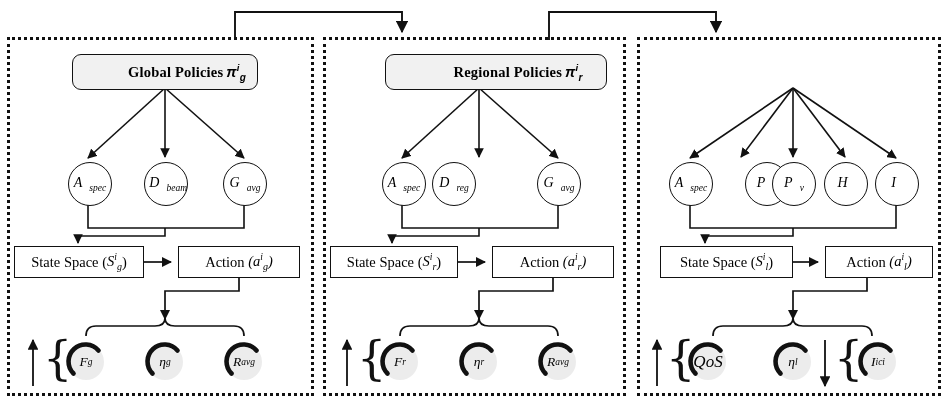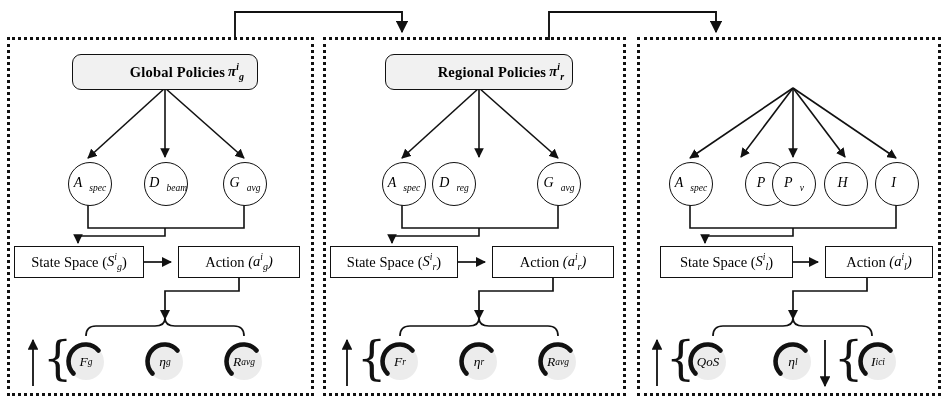--- a/index.html
+++ b/index.html
@@ -7,21 +7,21 @@
   #root{position:relative;width:948px;height:410px;overflow:hidden;}
   svg.layer{position:absolute;left:0;top:0;width:948px;height:410px;}
 
   
   .panel{position:absolute;border:3px dotted #111;box-sizing:border-box;background:transparent;}
 
   
   .policy-box{position:absolute;box-sizing:border-box;border:1.6px solid #111;border-radius:9px;
      background:#f1f1f1;display:flex;align-items:center;justify-content:center;
      font-weight:bold;font-size:14.5px;letter-spacing:.2px;padding-left:44px;}
-  .policy-box .pi{font-family:Liberation Serif, serif;font-style:italic;font-weight:bold;padding-left:3px;}
+  .policy-box .pi{font-family:Liberation Sans, sans-serif;font-style:italic;font-weight:bold;padding-left:3px;}
   .sup{font-size:9.5px;vertical-align:super;font-style:italic;}
   .sub{font-size:10px;vertical-align:sub;font-style:italic;}
 
   
   .node{position:absolute;border:1.7px solid #111;border-radius:50%;background:#fff;
         display:flex;align-items:center;justify-content:center;font-size:14px;font-style:italic;}
   .node .v{display:inline-block;transform:translateY(0px);}
   .node .vsub{font-size:9.5px;font-style:italic;vertical-align:sub;padding-left:7px;}
 
   
@@ -165,21 +165,21 @@
         <path d="M34.5,10.5 A17,17 0 1 0 9.5,33.5" fill="none" stroke="#111" stroke-width="4.6" stroke-linecap="round"></path>
       </svg>
     <div class="lbl">
         <span>R</span>
         <span class="s">avg</span>
       </div>
   </div>
 
   <div class="panel" style="left:323px;top:37px;width:303px;height:359px;"></div>
 
-  <div class="policy-box" style="left:385px;top:54px;width:188px;height:36px;justify-content:center;">
+  <div class="policy-box" style="left:385px;top:54px;width:222px;height:36px;justify-content:center;">
     <span>Regional Policies</span>
     <span class="pi">
       <span>π</span><span class="sup">i</span><span class="sub">r</span>
     </span>
   </div>
 
   <div class="node" style="left:382px;top:162px;width:42px;height:42px;">
     <span class="v"><span>A</span><span class="vsub">spec</span></span>
   </div>
   <div class="node" style="left:432px;top:162px;width:42px;height:42px;">
@@ -256,21 +256,21 @@
   </div>
 
   <div class="brace" style="left:666px;top:335px;">{</div>
   <div class="brace" style="left:834px;top:335px;">{</div>
 
   <div class="outcome" style="left:686px;top:340px;">
     <div class="disk"></div>
     <svg width="44" height="44" viewBox="0 0 44 44">
         <path d="M34.5,10.5 A17,17 0 1 0 9.5,33.5" fill="none" stroke="#111" stroke-width="4.6" stroke-linecap="round"></path>
       </svg>
-    <div class="lbl" style="font-size:13px;">
+    <div class="lbl" style="font-size:17px;">
         <span>QoS</span>
         <span class="s"></span>
       </div>
   </div>
   <div class="outcome" style="left:771px;top:340px;">
     <div class="disk"></div>
     <svg width="44" height="44" viewBox="0 0 44 44">
         <path d="M34.5,10.5 A17,17 0 1 0 9.5,33.5" fill="none" stroke="#111" stroke-width="4.6" stroke-linecap="round"></path>
       </svg>
     <div class="lbl">

